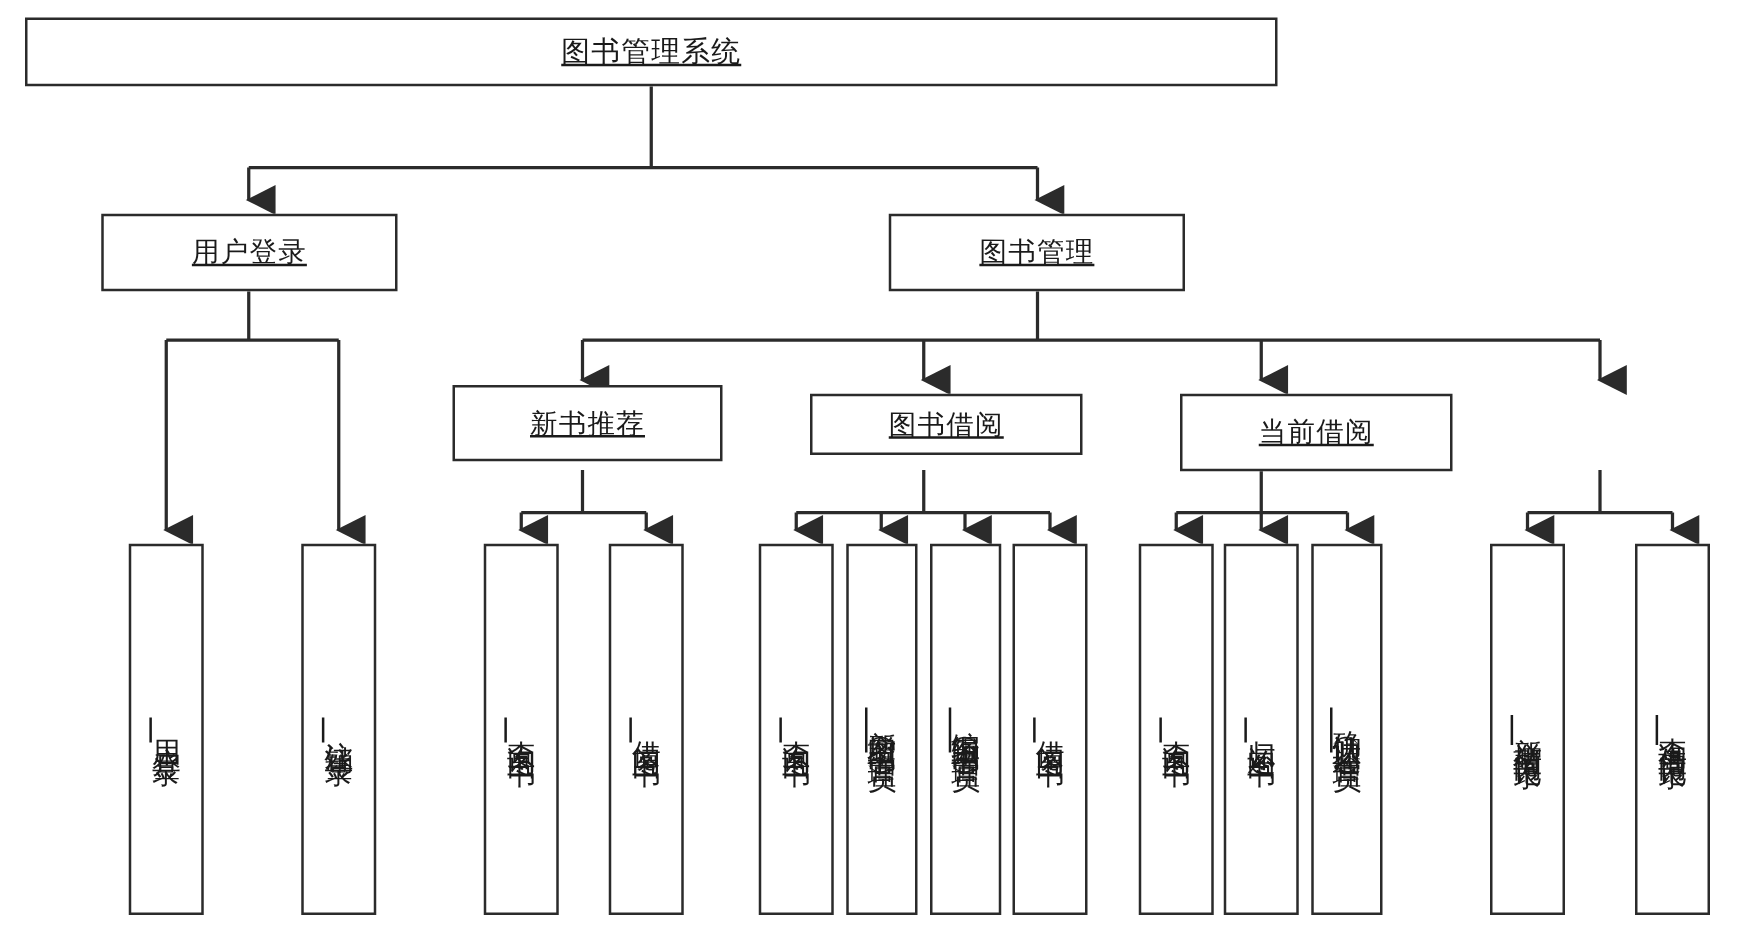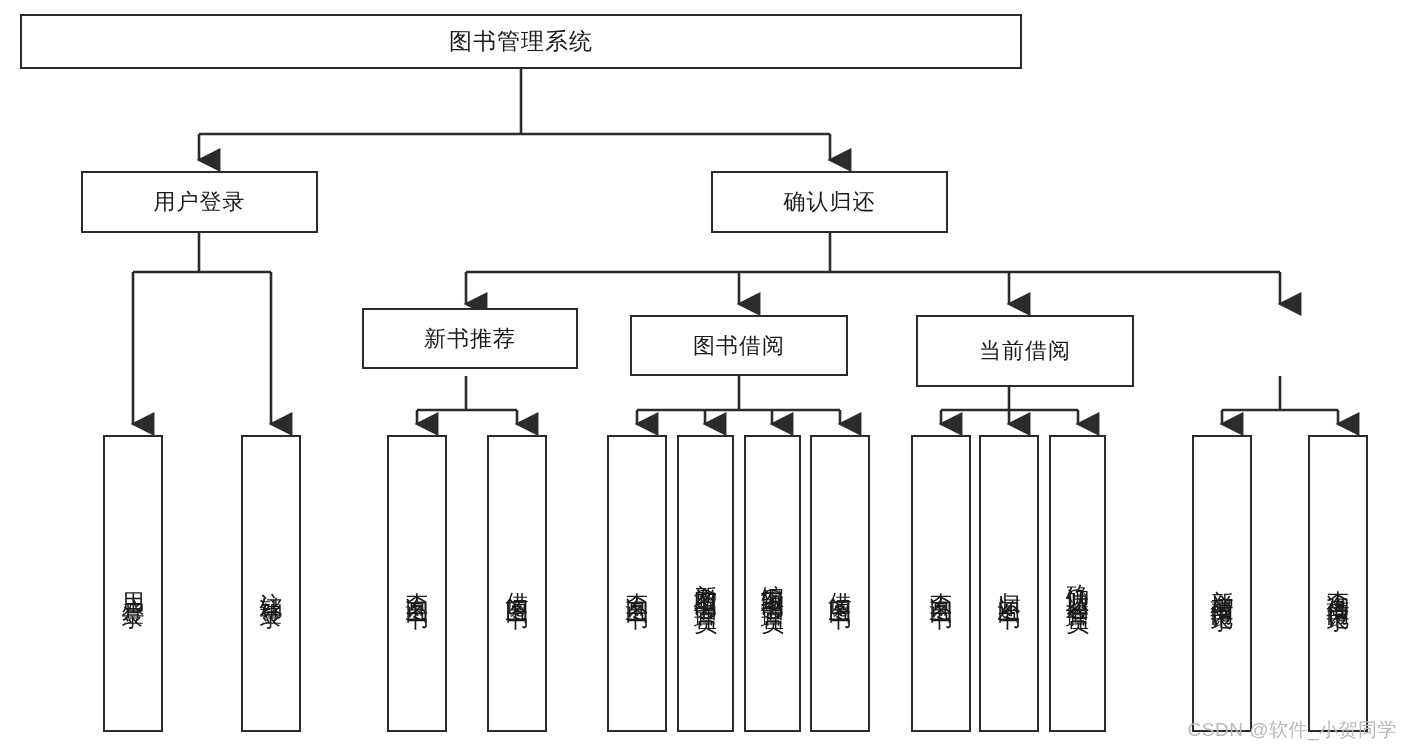--- a/index.html
+++ b/index.html
@@ -34,20 +34,21 @@
     background: #ffffff;
     display: flex;
     align-items: center;
     justify-content: center;
     color: #1a1a1a;
   }
   .node .lbl {
     display: block;
     text-align: left;
     line-height: 1.08;
+    text-decoration: underline;
   }
   
   .h-node .lbl {
     font-size: 22px;
     letter-spacing: 1px;
     white-space: nowrap;
   }
   .h-node.root .lbl { font-size: 23px; }
   
   .v-node {
@@ -135,32 +136,32 @@
 
   <div class="node h-node root" style="left:20px; top:14px; width:1002px; height:55px;">
     <span class="lbl">图书管理系统</span>
   </div>
 
   <div class="node h-node" style="left:81px; top:171px; width:237px; height:62px;">
     <span class="lbl">用户登录</span>
   </div>
 
   <div class="node h-node" style="left:711px; top:171px; width:237px; height:62px;">
-    <span class="lbl">确认归还</span>
+    <span class="lbl">图书管理</span>
   </div>
 
   <div class="node h-node" style="left:362px; top:308px; width:216px; height:61px;">
     <span class="lbl">新书推荐</span>
   </div>
 
-  <div class="node h-node" style="left:630px; top:315px; width:218px; height:61px;">
+  <div class="node h-node" style="left:648px; top:315px; width:218px; height:49px;">
     <span class="lbl">图书借阅</span>
   </div>
 
-  <div class="node h-node" style="left:916px; top:315px; width:218px; height:72px;">
+  <div class="node h-node" style="left:944px; top:315px; width:218px; height:62px;">
     <span class="lbl">当前借阅</span>
   </div>
 
 
   <div class="node v-node" style="left:103px; top:435px; width:60px; height:297px;">
     <span class="lbl">用户登录</span>
   </div>
 
   <div class="node v-node" style="left:241px; top:435px; width:60px; height:297px;">
     <span class="lbl">注销登录</span>
@@ -203,15 +204,14 @@
   </div>
 
   <div class="node v-node tall" style="left:1192px; top:435px; width:60px; height:297px;">
     <span class="lbl">新增借阅记录</span>
   </div>
 
   <div class="node v-node tall" style="left:1308px; top:435px; width:60px; height:297px;">
     <span class="lbl">查询借阅记录</span>
   </div>
 
-  <div class="watermark">CSDN @软件_小贺同学</div>
 
 </div>
 
 </body></html>

